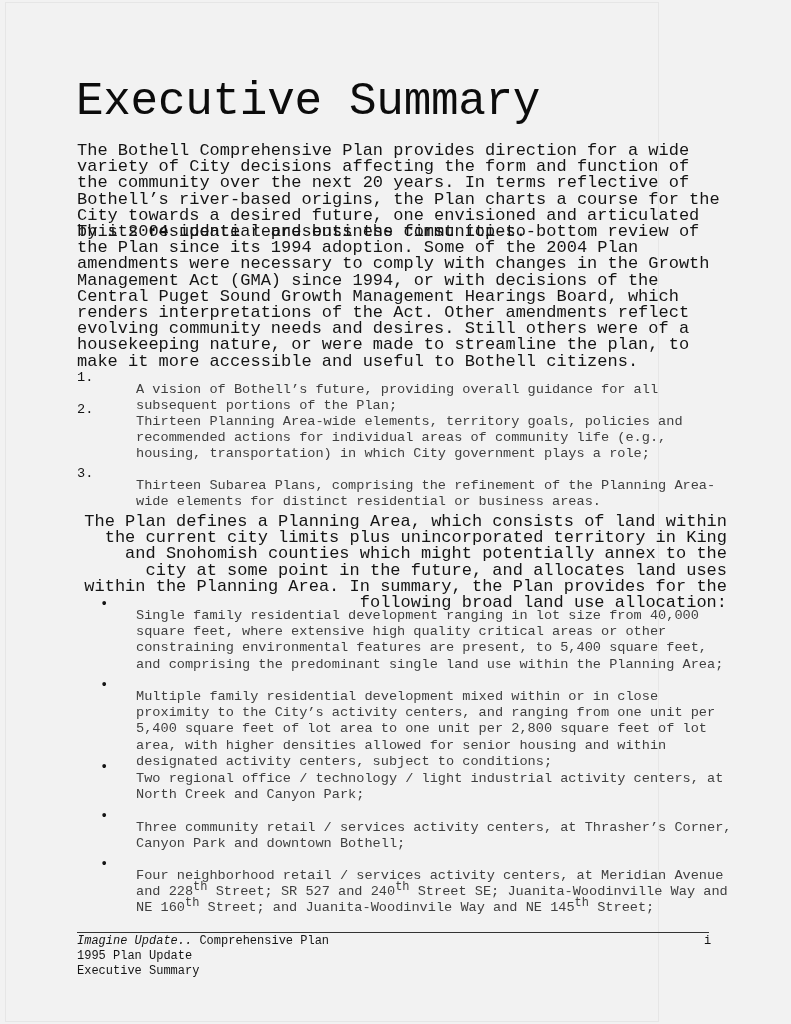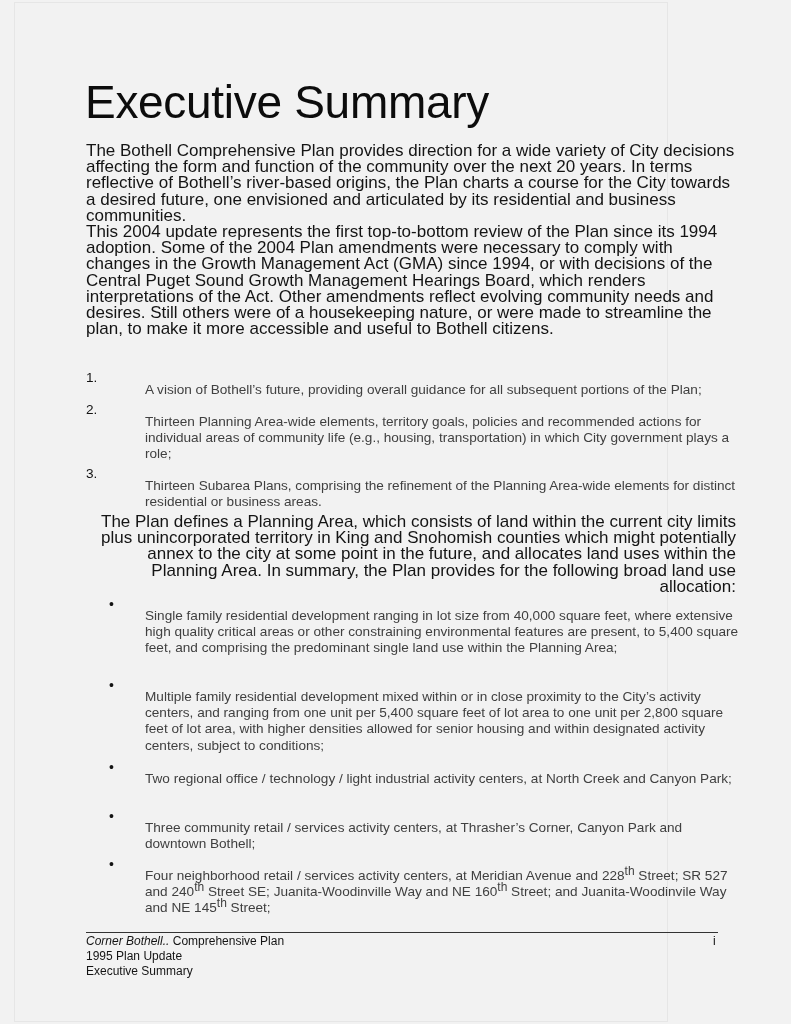--- a/index.html
+++ b/index.html
@@ -9,21 +9,21 @@
       font-family: "Liberation Sans", sans-serif;
       color: #111;
       position: relative;
     }
     .page-frame {
       position: absolute; left: 2px; top: 2px; right: 2px; bottom: 2px;
       border: 1px solid #e6e6e6;
       pointer-events: none;
     }
     .page {
-      position: absolute; left: 12px; top: 0; width: 658px; height: 1024px;
+      position: absolute; left: 3px; top: 0; width: 658px; height: 1024px; font-family: Liberation Mono, monospace;
     }
     h1.title {
       position: absolute; left: 73px; top: 74px; margin: 0;
       font-size: 46px; font-weight: normal; letter-spacing: -0.3px;
       line-height: 56px; color: #0c0c0c;
     }
     .p {
       position: absolute; left: 74px; width: 650px; margin: 0;
       font-size: 17px; line-height: 16.2px; color: #141414;
     }
@@ -99,18 +99,18 @@
     <div>
       <span class="bullet" style="top:856px;">•</span>
       <p class="li-text" style="top:856px;">
         <span>Four neighborhood retail / services activity centers, at Meridian Avenue and 228</span><sup>th</sup><span> Street; SR 527 and 240</span><sup>th</sup><span> Street SE; Juanita-Woodinville Way and NE 160</span><sup>th</sup><span> Street; and Juanita-Woodinvile Way and NE 145</span><sup>th</sup><span> Street;</span>
       </p>
     </div>
   </div>
 
   <div>
     <div class="footer-rule"></div>
-    <p class="footer-line" style="top:934px;"><i>Corner Bothell..</i><span> Comprehensive Plan</span></p>
+    <p class="footer-line" style="top:934px;"><i>Imagine Update..</i><span> Comprehensive Plan</span></p>
     <p class="footer-line" style="top:949px;">1995 Plan Update</p>
     <p class="footer-line" style="top:964px;">Executive Summary</p>
     <p class="page-num">i</p>
   </div>
 </div>
 
 </body></html>

